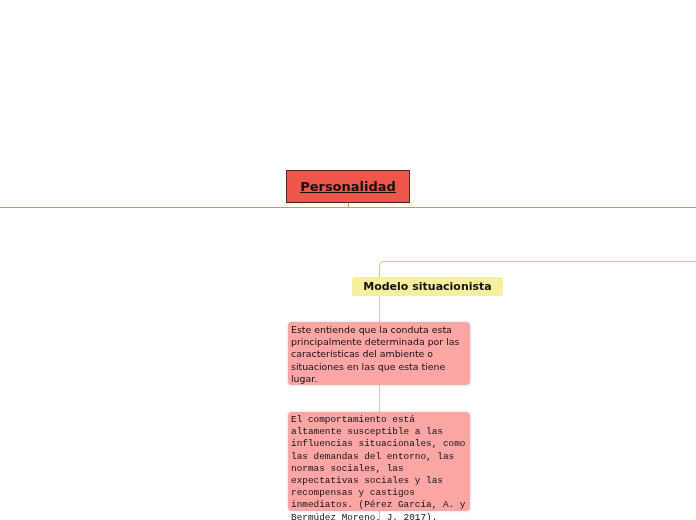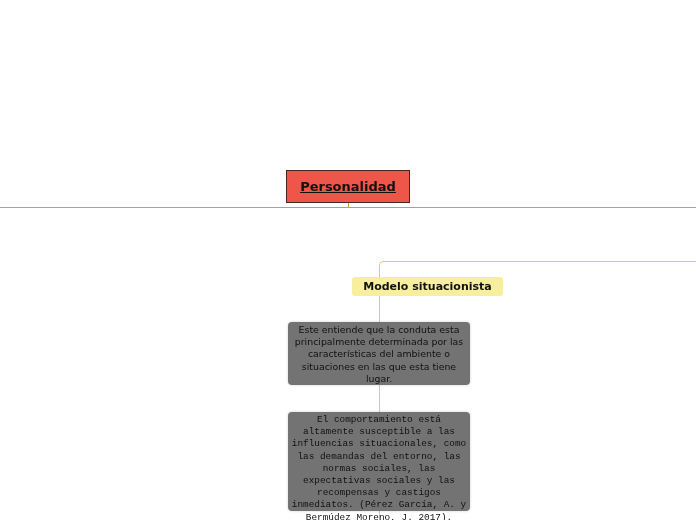--- a/index.html
+++ b/index.html
@@ -82,24 +82,24 @@
       justify-content: center;
       font-weight: bold;
       font-size: 11px;
       color: #111111;
       margin-left: 48px;
     }
     .note-node {
       position: absolute;
       left: 288px;
       width: 182px;
-      background: #737373;
+      background: #fca5a5;
       border-radius: 4px;
       box-shadow: 0 0 3px rgba(0,0,0,0.18);
-      text-align: center;
+      text-align: left;
       font-size: 9.4px;
       line-height: 12.2px;
       color: #111111;
       padding: 2px 3px;
       box-sizing: border-box;
     }
     .note-1 { top: 322px; height: 63px; }
     .note-2 { top: 412px; height: 99px; font-family: Liberation Mono, monospace; }
   </style>
 </head>

